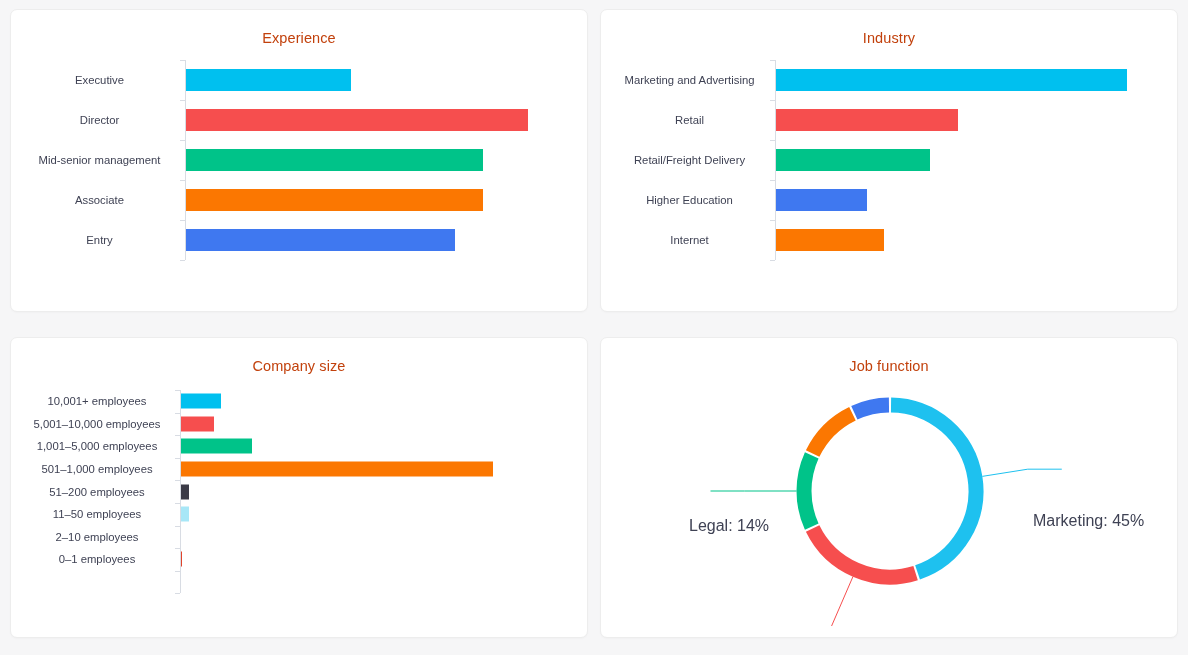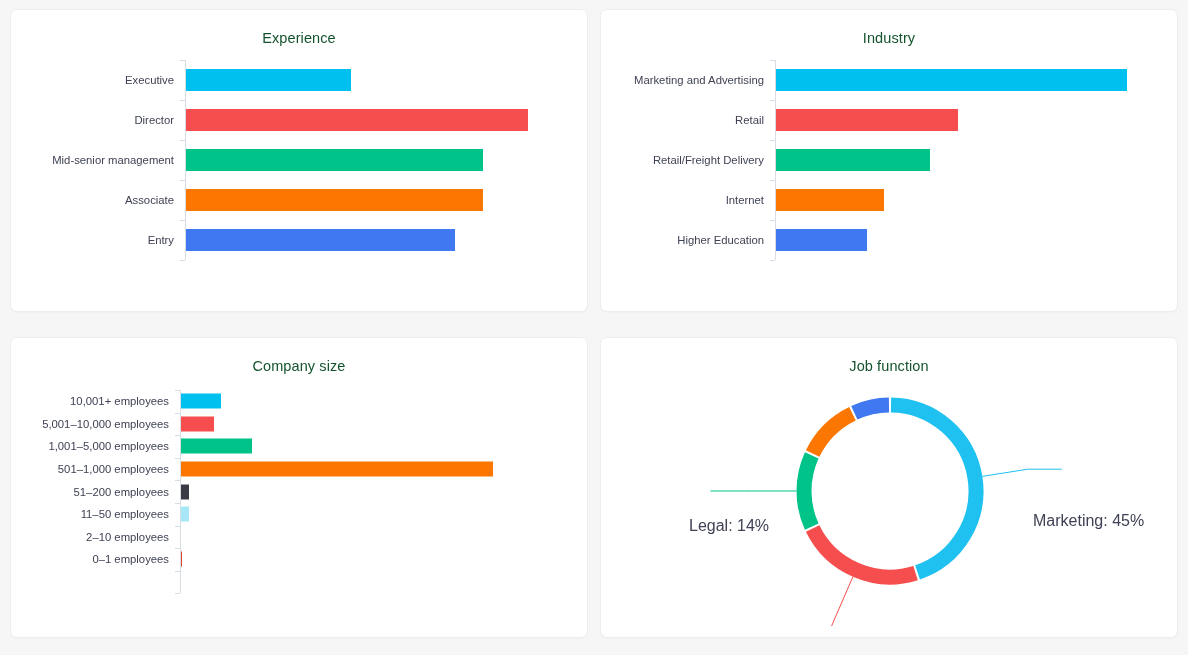--- a/index.html
+++ b/index.html
@@ -28,38 +28,38 @@
     background: #ffffff;
     border: 1px solid #ededed;
     border-radius: 7px;
     box-sizing: border-box;
     position: relative;
     box-shadow: 0 1px 2px rgba(0,0,0,0.025);
     overflow: hidden;
   }
   .card-title {
     text-align: center;
-    color: #14532d;
+    color: #c2410c;
     font-size: 14.5px;
     font-weight: 400;
     padding-top: 20px;
     letter-spacing: 0.1px;
   }
   
   .hbar-plot {
     position: relative;
     box-sizing: border-box;
   }
   .hbar-row {
     display: flex;
     align-items: center;
     position: relative;
   }
   .hbar-label {
-    text-align: right;
+    text-align: center;
     color: #3f4254;
     font-size: 11.3px;
     white-space: nowrap;
     padding-right: 11px;
     box-sizing: border-box;
     flex: 0 0 auto;
   }
   .hbar-track {
     position: relative;
     flex: 1 1 auto;
@@ -182,29 +182,29 @@
               <div class="hbar-fill" style="width: 183.04px; background: rgb(246, 78, 78);"></div>
             </div>
           </div>
           <div class="hbar-row">
             <div class="hbar-label">Retail/Freight Delivery</div>
             <div class="hbar-track">
               <div class="hbar-fill" style="width: 154.88px; background: rgb(0, 195, 137);"></div>
             </div>
           </div>
           <div class="hbar-row">
+            <div class="hbar-label">Higher Education</div>
+            <div class="hbar-track">
+              <div class="hbar-fill" style="width: 91.52px; background: rgb(63, 120, 240);"></div>
+            </div>
+          </div>
+          <div class="hbar-row">
             <div class="hbar-label">Internet</div>
             <div class="hbar-track">
               <div class="hbar-fill" style="width: 109.12px; background: rgb(251, 119, 1);"></div>
-            </div>
-          </div>
-          <div class="hbar-row">
-            <div class="hbar-label">Higher Education</div>
-            <div class="hbar-track">
-              <div class="hbar-fill" style="width: 91.52px; background: rgb(63, 120, 240);"></div>
             </div>
           </div>
           <div class="axis-line" style="left: 160px; top: 0px; height: 200px;"></div>
           <div class="tick" style="left: 155px; top: 0px;"></div>
           <div class="tick" style="left: 155px; top: 40px;"></div>
           <div class="tick" style="left: 155px; top: 80px;"></div>
           <div class="tick" style="left: 155px; top: 120px;"></div>
           <div class="tick" style="left: 155px; top: 160px;"></div>
           <div class="tick" style="left: 155px; top: 200px;"></div>
         </div>

